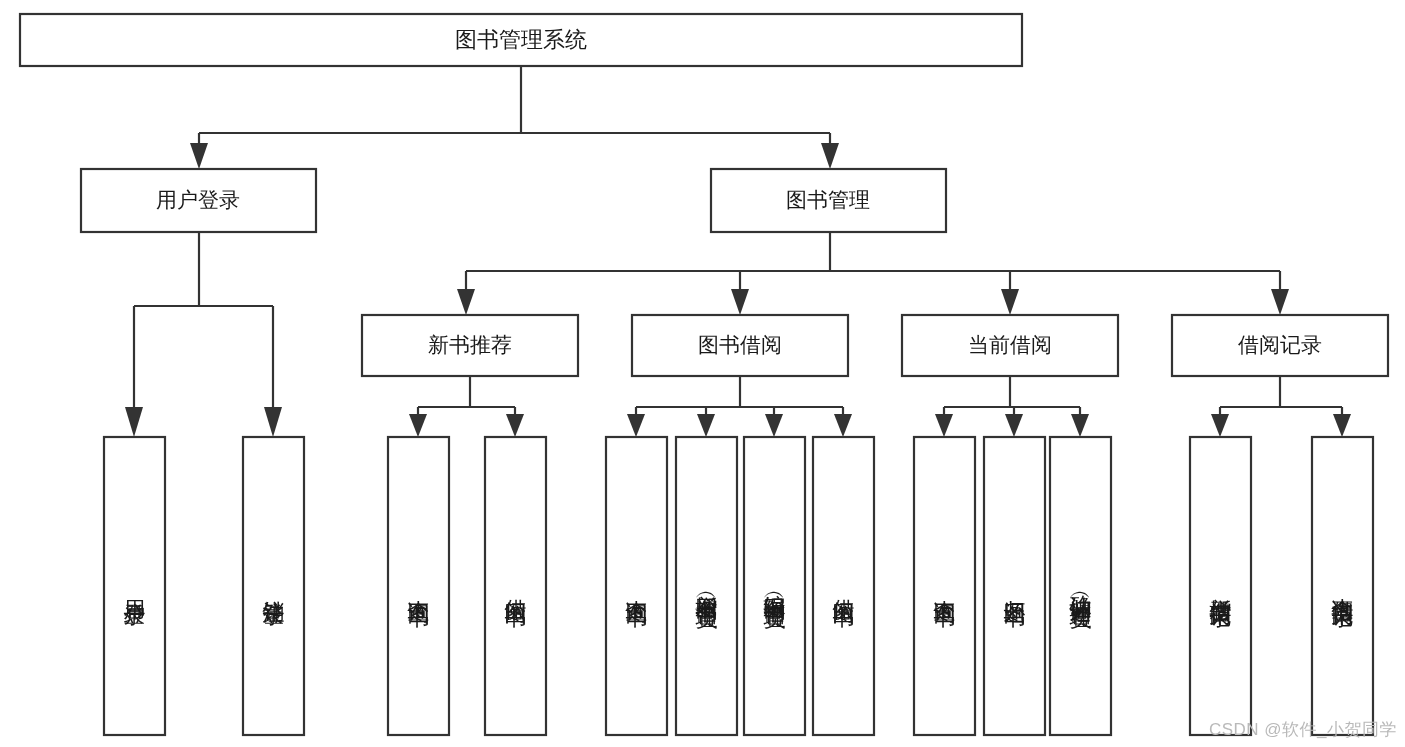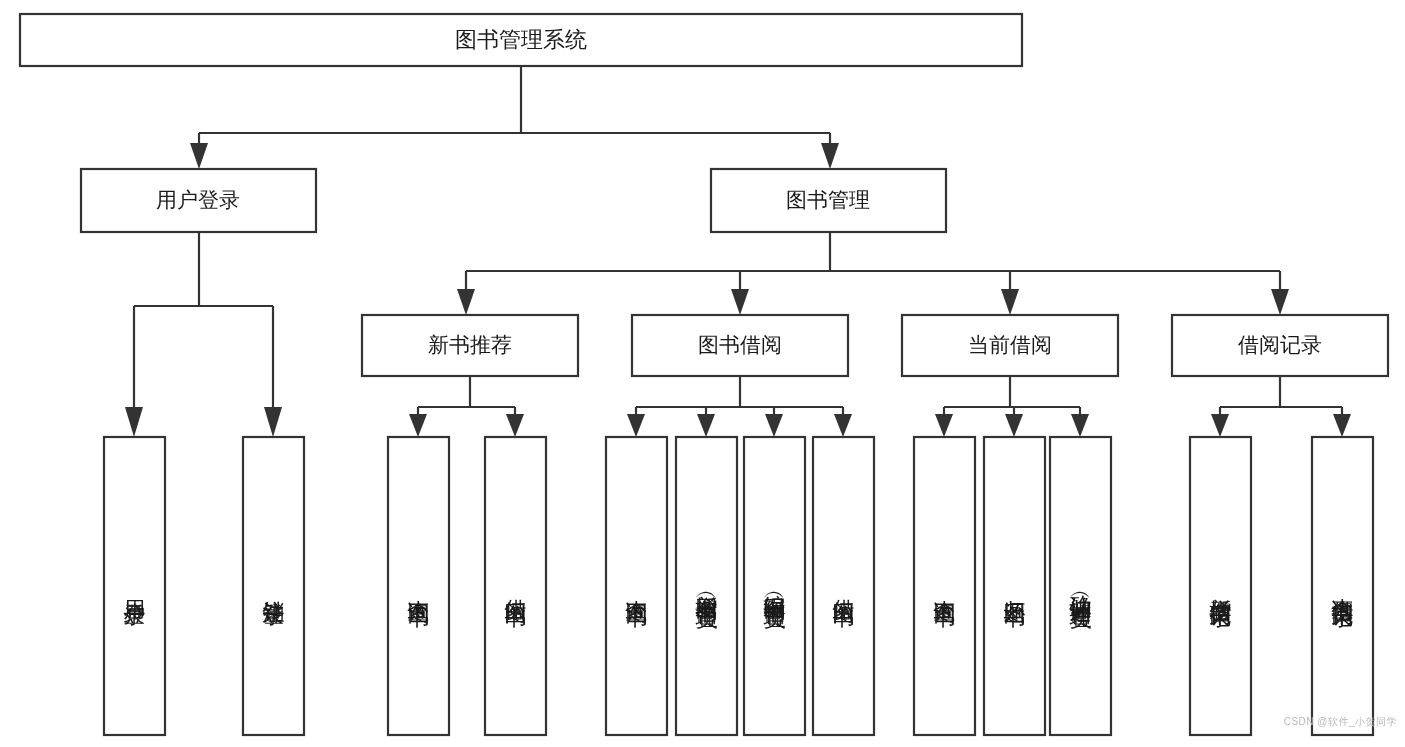--- a/index.html
+++ b/index.html
@@ -66,23 +66,23 @@
     letter-spacing: 2px;
     display: flex;
     align-items: center;
     justify-content: center;
     white-space: nowrap;
     pointer-events: none;
   }
   #watermark {
     position: absolute;
     right: 8px;
-    bottom: 18px;
-    font-family: "Liberation Sans", "DejaVu Sans", sans-serif;
-    font-size: 10px;
+    bottom: 6px;
+    font-family: "Liberation Sans", "DejaVu Sans", sans-serif;
+    font-size: 17px;
     color: #b9b9b9;
     letter-spacing: 0.5px;
     white-space: nowrap;
   }
 </style>
 </head>
 <body>
 
 <div id="diagram-root">
 

